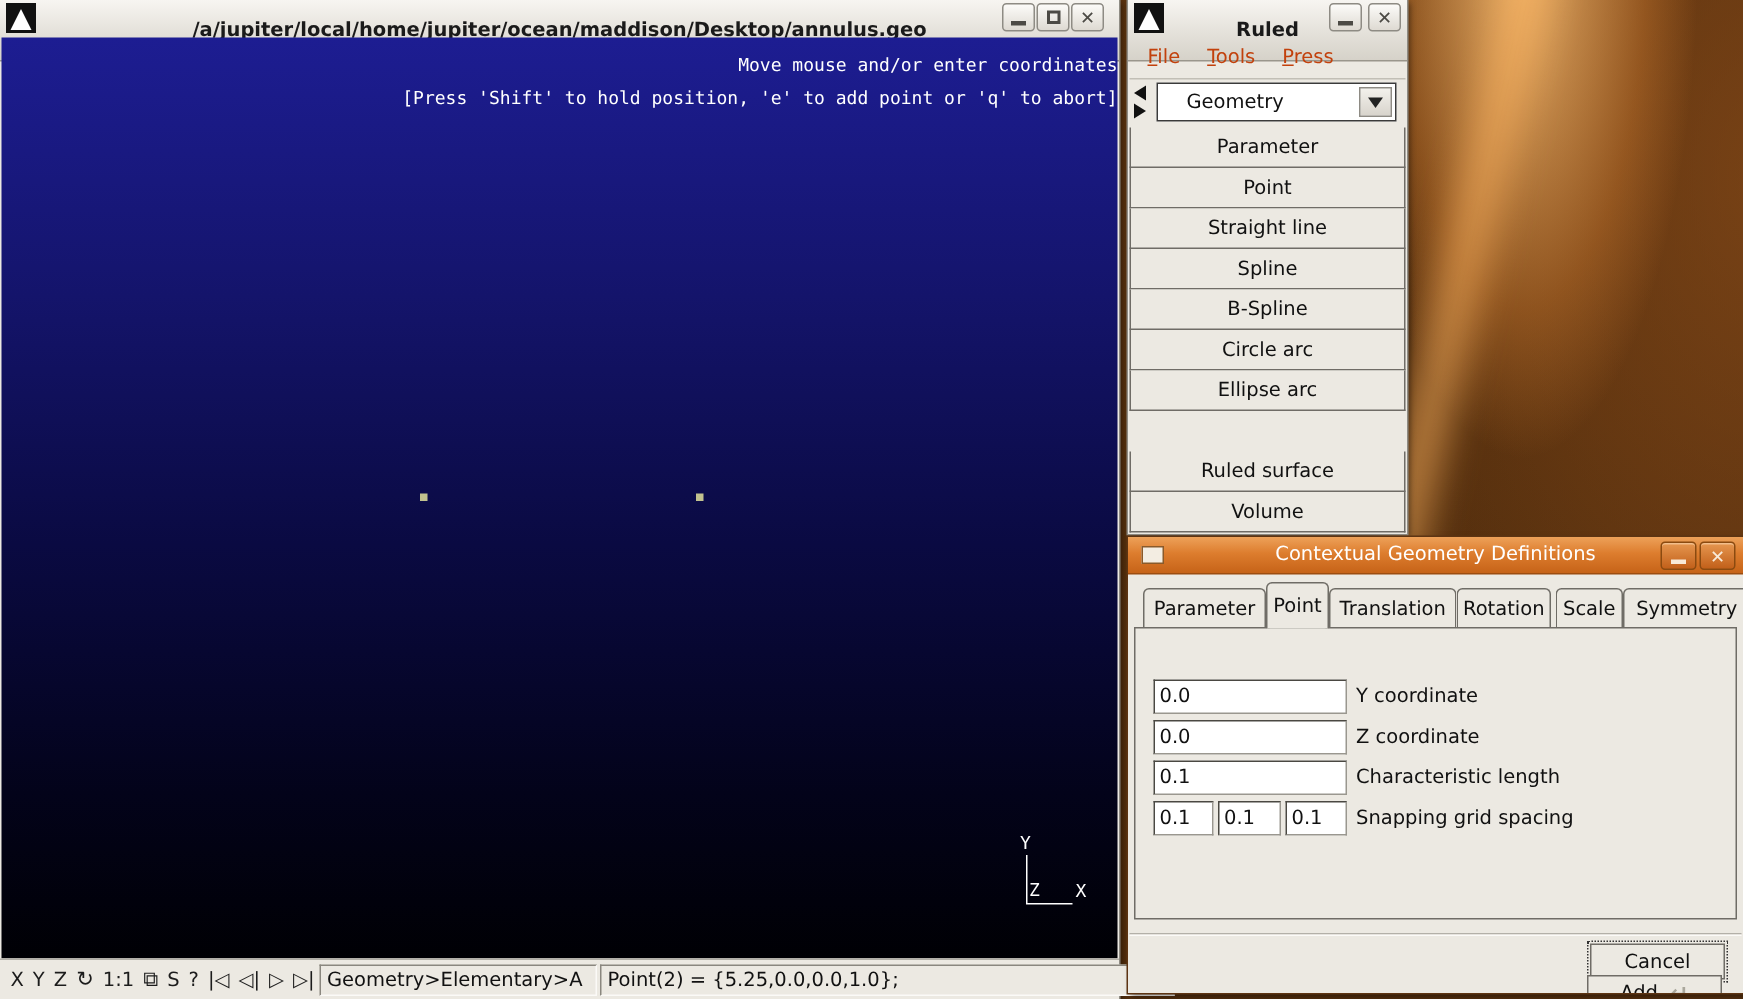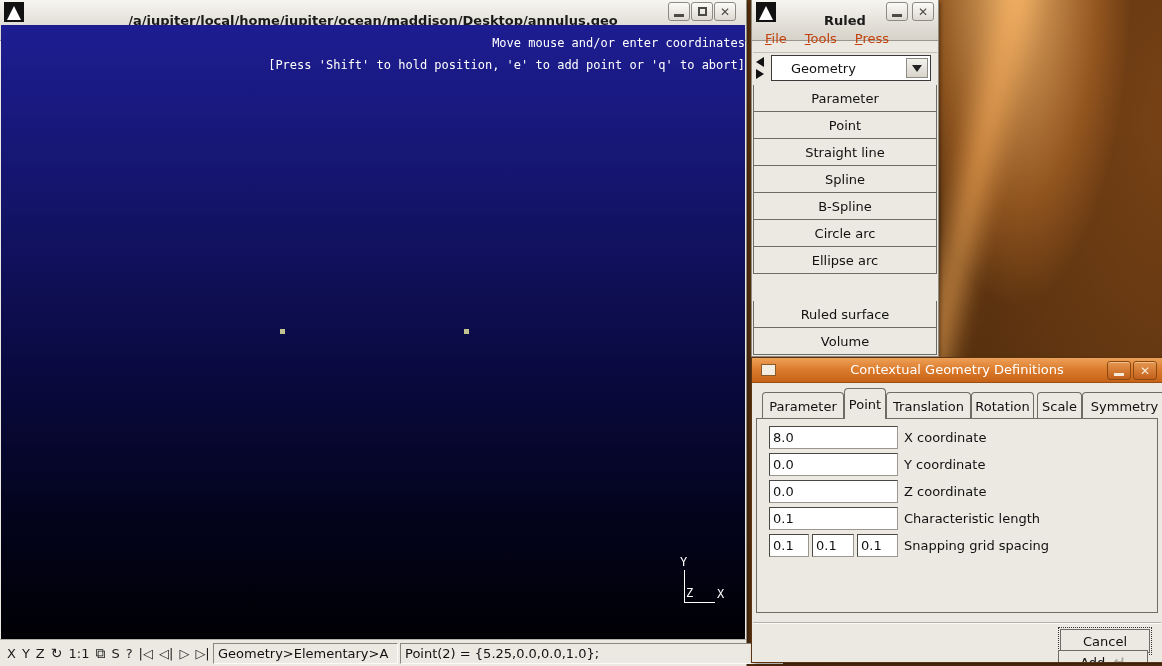--- a/index.html
+++ b/index.html
@@ -220,24 +220,20 @@
   </div>
 
   <div class="tab" style="left:10px;  width:82px">Parameter</div>
   <div class="tab active" style="left:92px; width:42px">Point</div>
   <div class="tab" style="left:134px; width:85px">Translation</div>
   <div class="tab" style="left:219px; width:63px">Rotation</div>
   <div class="tab" style="left:285px; width:45px">Scale</div>
   <div class="tab" style="left:330px; width:85px">Symmetry</div>
 
   <div id="tab-body">
-    <div class="frow" style="top:7px">
-      <input class="fld" style="left: 12px; width: 129px;" value="8.0">
-      <span class="flabel">X coordinate</span>
-    </div>
     <div class="frow" style="top:34px">
       <input class="fld" style="left: 12px; width: 129px;" value="0.0">
       <span class="flabel">Y coordinate</span>
     </div>
     <div class="frow" style="top:61px">
       <input class="fld" style="left: 12px; width: 129px;" value="0.0">
       <span class="flabel">Z coordinate</span>
     </div>
     <div class="frow" style="top:88px">
       <input class="fld" style="left: 12px; width: 129px;" value="0.1">

